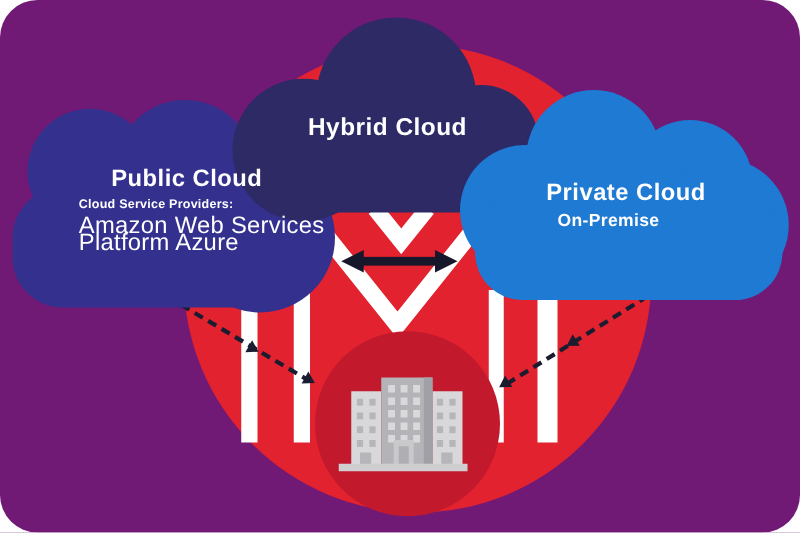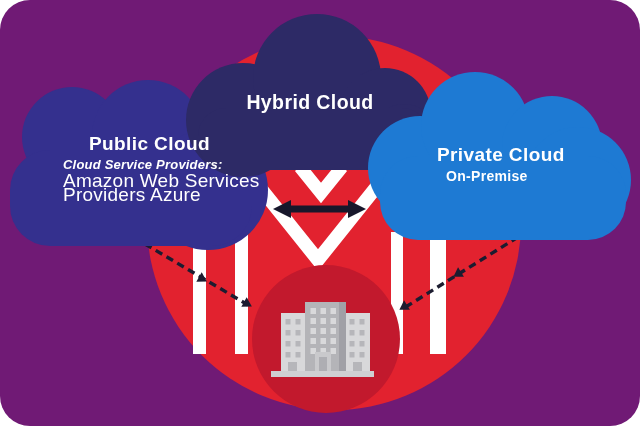--- a/index.html
+++ b/index.html
@@ -9,21 +9,21 @@
     font-family:"Liberation Sans", sans-serif;
     border-radius:30px;
   }
   .stage svg { position:absolute; left:0; top:0; }
   .lbl {
     position:absolute; color:#ffffff; font-weight:700; line-height:1.12;
     white-space:nowrap;
   }
   .lbl-hybrid  { left:199px; top:92px;  width:222px; text-align:center; font-size:19.5px; letter-spacing:0.4px; }
   .lbl-public  { left:62px;  top:133px; font-size:19px; letter-spacing:0.4px;margin-left:27px; }
-  .lbl-pubsub  { left:63px;  top:158px; font-size:13px; letter-spacing:0.2px;font-style:italic; }
+  .lbl-pubsub  { left:63px;  top:158px; font-size:10px; letter-spacing:0.2px; }
   .providers   { position:absolute; left:63px; top:174px; color:#ffffff;
                  font-size:19px; line-height:14.4px; font-weight:500; letter-spacing:0.25px; }
   .lbl-private { left:437px; top:144px; font-size:19px; letter-spacing:0.4px; }
   .lbl-privsub { left:446px; top:169px; font-size:14px; letter-spacing:0.3px; }
 </style>
 </head>
 <body>
 
 <div class="stage">
 
@@ -164,18 +164,18 @@
       <rect x="391" y="195" width="12" height="50" fill-opacity="0.14"></rect>
     </g>
   </svg>
 
   <div class="lbl lbl-hybrid">Hybrid Cloud</div>
 
   <div class="lbl lbl-public">Public Cloud</div>
   <div class="lbl lbl-pubsub">Cloud Service Providers:</div>
   <div class="providers">
     <div>Amazon Web Services</div>
-    <div>Providers Azure</div>
+    <div>Platform Azure</div>
   </div>
 
   <div class="lbl lbl-private">Private Cloud</div>
   <div class="lbl lbl-privsub">On-Premise</div>
 </div>
 
 </body></html>

